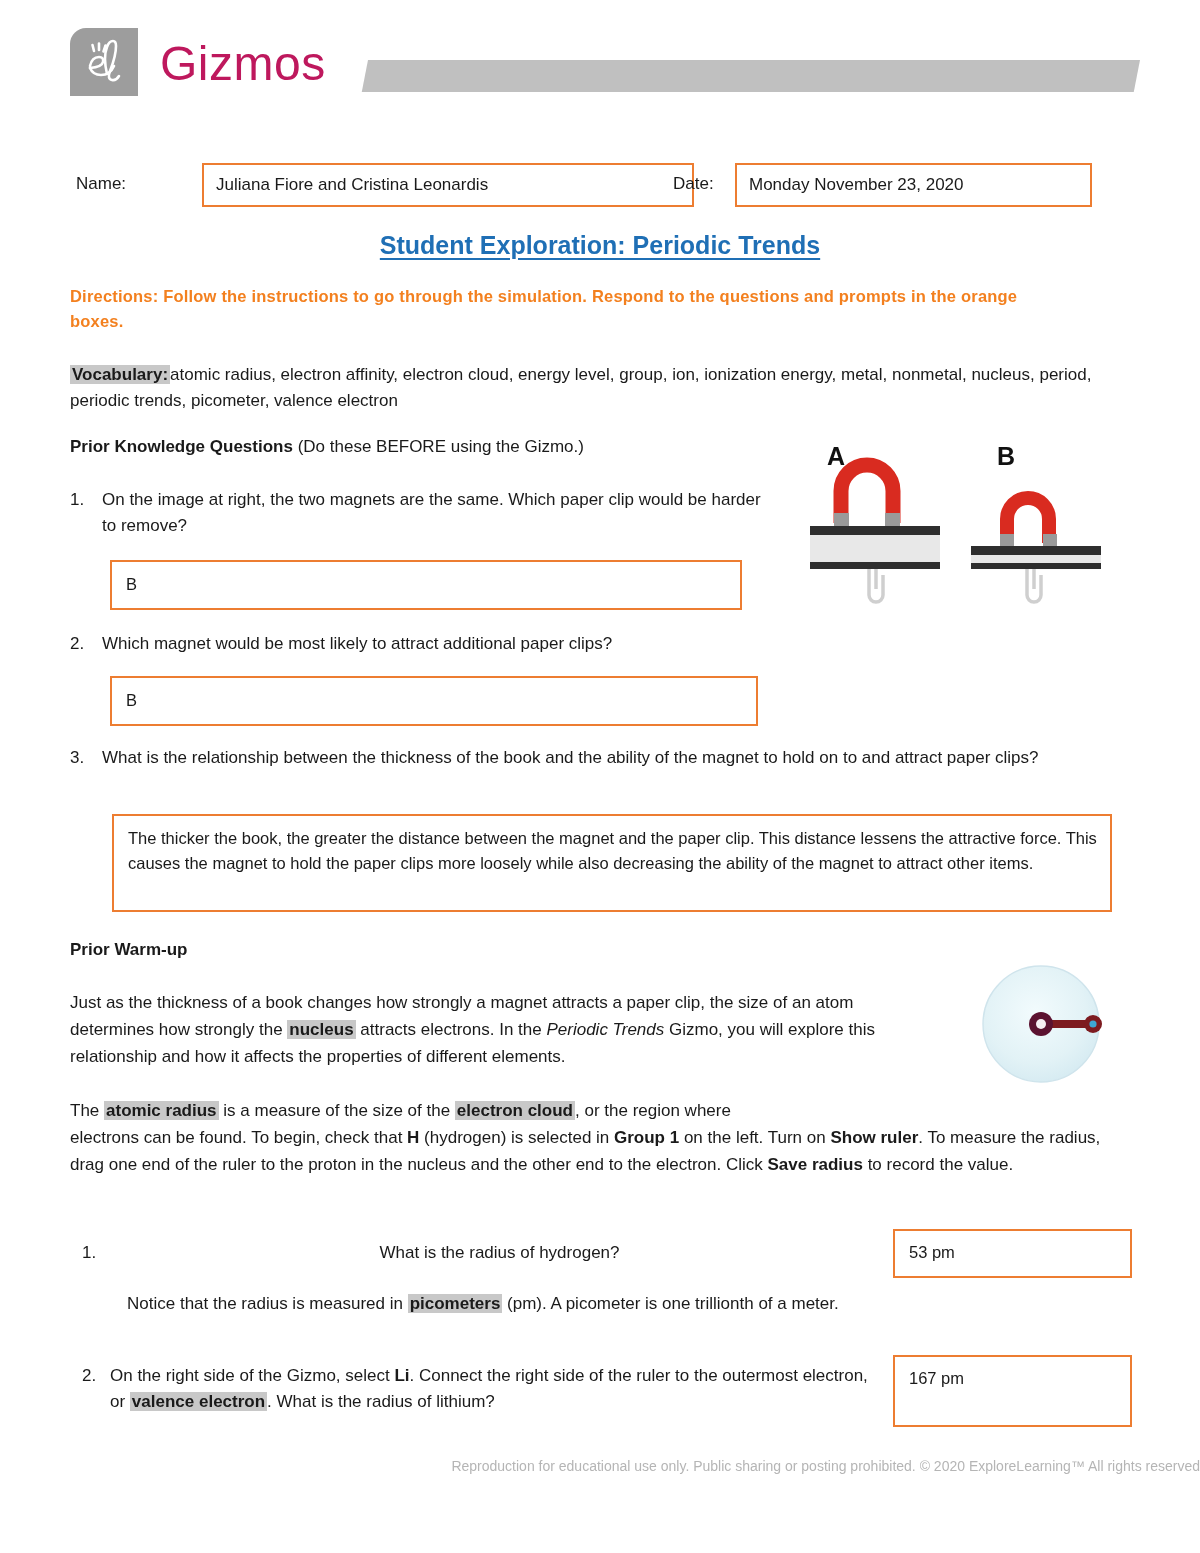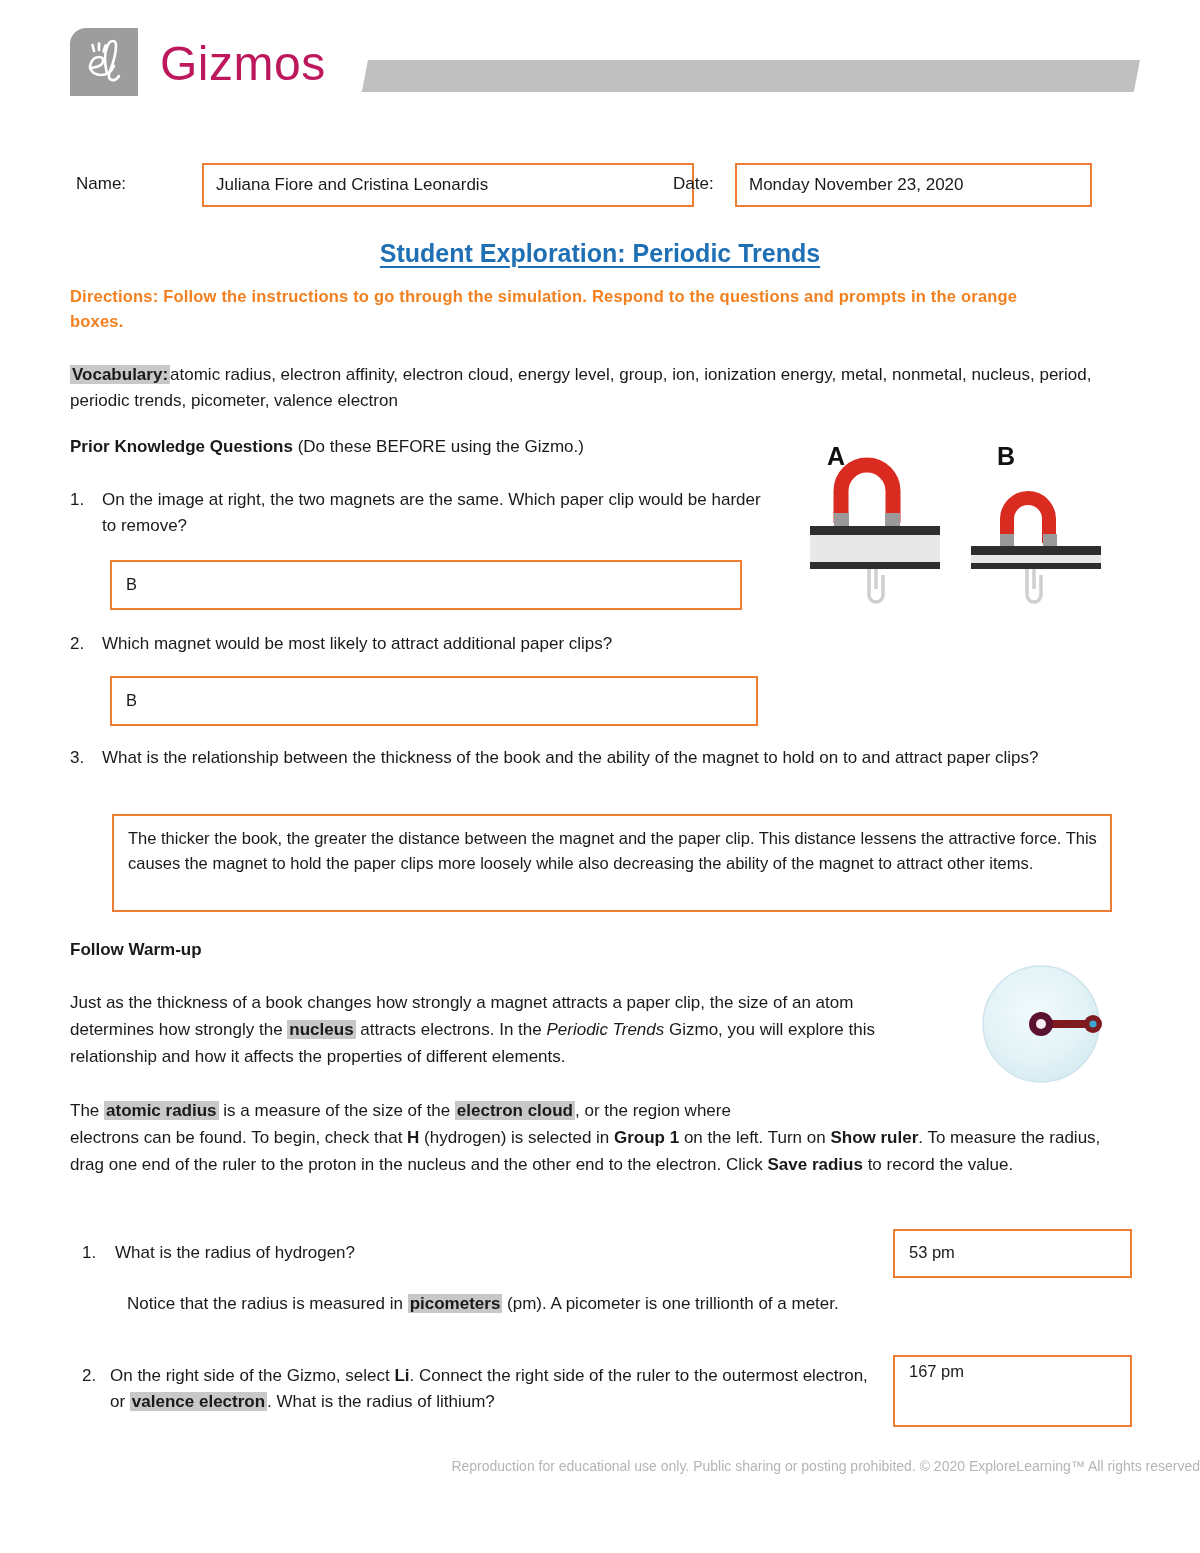--- a/index.html
+++ b/index.html
@@ -80,21 +80,20 @@
   .doc-title {
     position: absolute;
     left: 0; top: 231px;
     width: 1200px;
     text-align: center;
     font-size: 25px;
     font-weight: bold;
     color: #1F6FB5;
     text-decoration: underline;
     text-underline-offset: 4px;
-    margin-top: 8px;
   }
 
   
   .directions {
     position: absolute;
     left: 70px; top: 284px;
     width: 990px;
     font-size: 16.5px;
     font-weight: bold;
     color: #F3801F;
@@ -146,21 +145,21 @@
     box-sizing: border-box;
     font-size: 16.5px;
     line-height: 1.5;
     padding: 10px 12px 8px 14px;
     color: #1a1a1a;
   }
   #a1 { left: 110px; top: 560px; width: 632px; height: 50px; }
   #a2 { left: 110px; top: 676px; width: 648px; height: 50px; }
   #a3 { left: 112px; top: 814px; width: 1000px; height: 98px; }
   #a4 { left: 893px; top: 1229px; width: 239px; height: 49px; padding-top: 9px; }
-  #a5 { left: 893px; top: 1355px; width: 239px; height: 72px; padding-top: 2px; }
+  #a5 { left: 893px; top: 1355px; width: 239px; height: 72px; padding-top: 9px; }
 
   
   .fig-magnets {
     position: absolute;
     left: 805px; top: 437px;
     width: 325px; height: 172px;
   }
   
   .fig-atom {
     position: absolute;
@@ -189,21 +188,21 @@
     left: 70px; top: 1098px;
     width: 1058px;
     font-size: 17px;
     line-height: 1.58;
   }
   .radius-para b { font-weight: bold; }
   .radius-para .l1 { display: block; width: 840px; }
 
   #q4 { left: 82px; top: 1240px; width: 790px; }
   #q4 .num { width: 28px; }
-  #q4 .txt { margin-left: 33px; }
+  #q4 .txt { margin-left: 45px; text-align: center; }
   .note {
     position: absolute;
     left: 127px; top: 1291px;
     width: 770px;
     font-size: 17px;
     line-height: 1.5;
   }
   #q5 { left: 82px; top: 1363px; width: 800px; }
   #q5 .num { width: 28px; }
   #q5 .txt { margin-left: 28px; }
@@ -317,21 +316,21 @@
     </defs>
     <circle cx="66" cy="66" r="58" fill="url(#cloudg)" stroke="#cfe4ec" stroke-width="1.4"></circle>
     <line x1="66" y1="66" x2="118" y2="66" stroke="#7d1b20" stroke-width="8" stroke-linecap="round"></line>
     <circle cx="66" cy="66" r="12" fill="#5b1230"></circle>
     <circle cx="66" cy="66" r="5" fill="#f6eef2"></circle>
     <circle cx="118" cy="66" r="9" fill="#7d1b20"></circle>
     <circle cx="118" cy="66" r="3.6" fill="#3da7d4"></circle>
   </svg>
 </div>
 
-<div class="warm-head">Follow Warm-up</div>
+<div class="warm-head">Prior Warm-up</div>
 <div class="warm-body">
   <span>Just as the thickness of a book changes how strongly a magnet attracts a paper clip, the size of an atom determines how strongly the </span><span class="hl">nucleus</span><span> attracts electrons. In the </span><i>Periodic Trends</i><span> Gizmo, you will explore this relationship and how it affects the properties of different elements.</span>
 </div>
 
 <div class="radius-para">
   <span class="l1"><span>The </span><span class="hl">atomic radius</span><span> is a measure of the size of the </span><span class="hl">electron cloud</span><span>, or the region where</span></span><span>electrons can be found. To begin, check that </span><b>H</b><span> (hydrogen) is selected in </span><b>Group 1</b><span> on the left. Turn on </span><b>Show ruler</b><span>. To measure the radius, drag one end of the ruler to the proton in the nucleus and the other end to the electron. Click </span><b>Save radius</b><span> to record the value.</span>
 </div>
 
 <div class="q" id="q4">
   <span class="num">1.</span>

